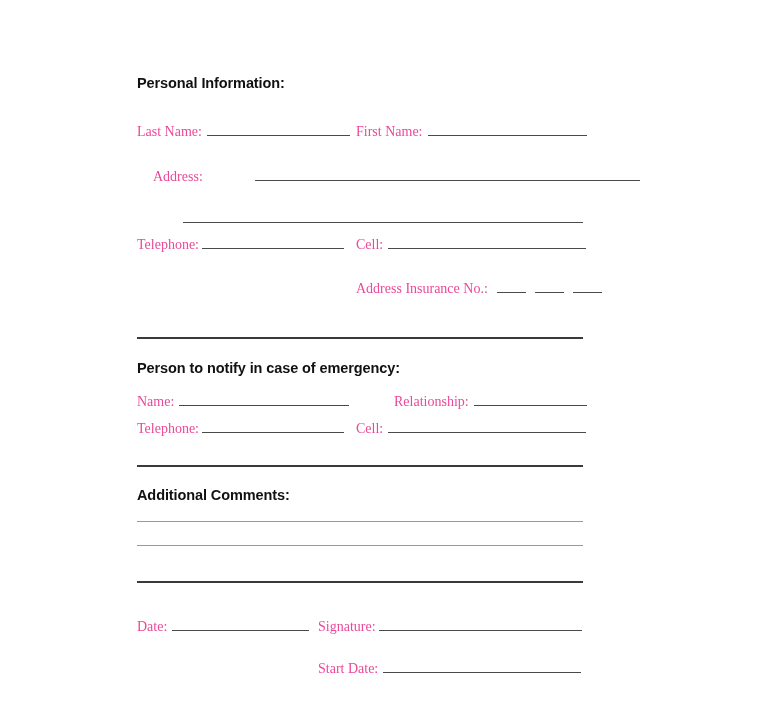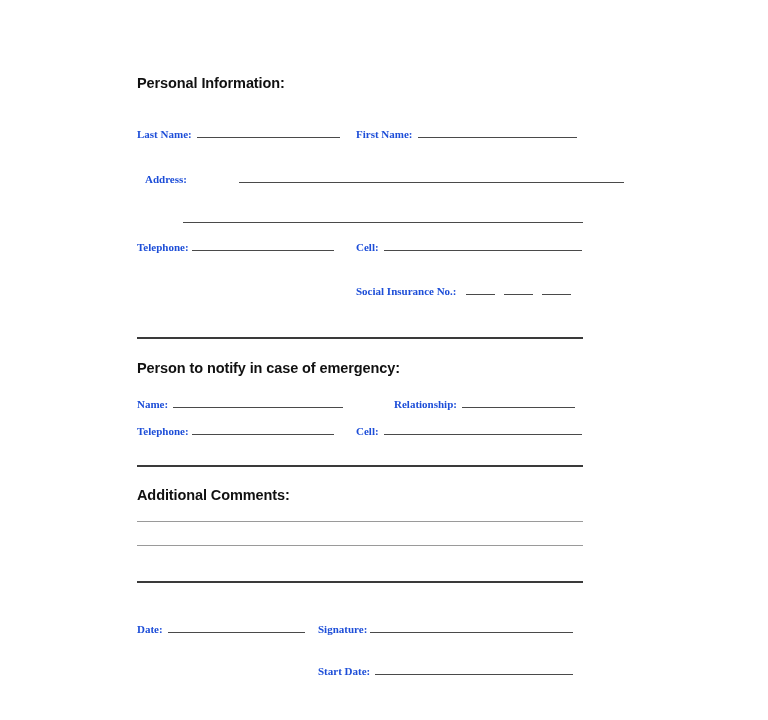--- a/index.html
+++ b/index.html
@@ -62,24 +62,23 @@
   .field {
     position: absolute;
     bottom: 0;
     display: flex;
     align-items: baseline;
     white-space: nowrap;
   }
 
   .label {
     font-family: "Liberation Serif", serif;
-    font-size: 11px;
-    color: #1d4ed8;
+    font-size: 14px;
+    color: #ec4899;
     white-space: nowrap;
-    font-weight: bold;
   }
 
   .blank {
     border-bottom: 1.3px solid #4a4a4a;
     height: 11px;
     display: inline-block;
   }
 
   .seg-group {
     display: flex;
@@ -107,21 +106,21 @@
         <span class="label">Last Name:</span>
         <span class="blank" style="width:143px; margin-left:5px;"></span>
       </div>
       <div class="field" style="left:219px;">
         <span class="label">First Name:</span>
         <span class="blank" style="width:159px; margin-left:5px;"></span>
       </div>
     </div>
 
     <div class="row" style="position:absolute; top:165px; left:0;">
-      <div class="field" style="left:8px;gap:47px;">
+      <div class="field" style="left:16px;gap:47px;">
         <span class="label">Address:</span>
         <span class="blank" style="width:385px; margin-left:5px;"></span>
       </div>
     </div>
 
     <div class="row" style="position:absolute; top:203px; left:0;">
       <div class="field" style="left:46px;">
         <span class="blank" style="width:400px;"></span>
       </div>
     </div>
@@ -132,21 +131,21 @@
         <span class="blank" style="width:142px; margin-left:3px;"></span>
       </div>
       <div class="field" style="left:219px;">
         <span class="label">Cell:</span>
         <span class="blank" style="width:198px; margin-left:5px;"></span>
       </div>
     </div>
 
     <div class="row" style="position:absolute; top:277px; left:0;">
       <div class="field" style="left:219px;">
-        <span class="label">Social Insurance No.:</span>
+        <span class="label">Address Insurance No.:</span>
         <span class="seg-group" style="margin-left:9px;">
           <span class="seg"></span>
           <span class="seg"></span>
           <span class="seg"></span>
         </span>
       </div>
     </div>
 
     <div class="rule-thick" style="position:absolute; top:337px; left:0;"></div>
 

